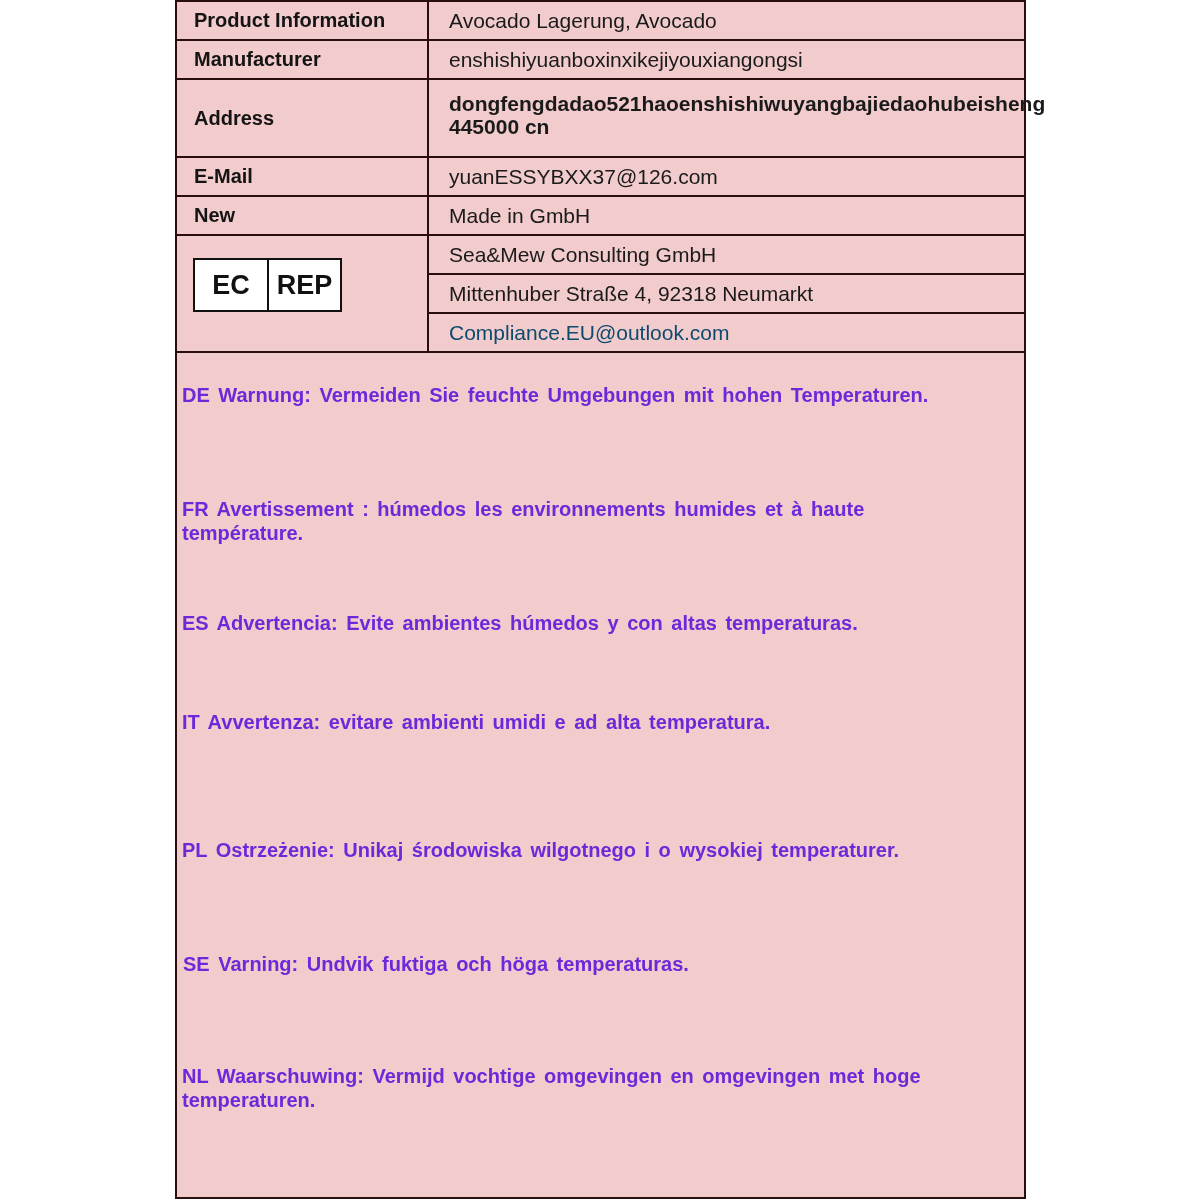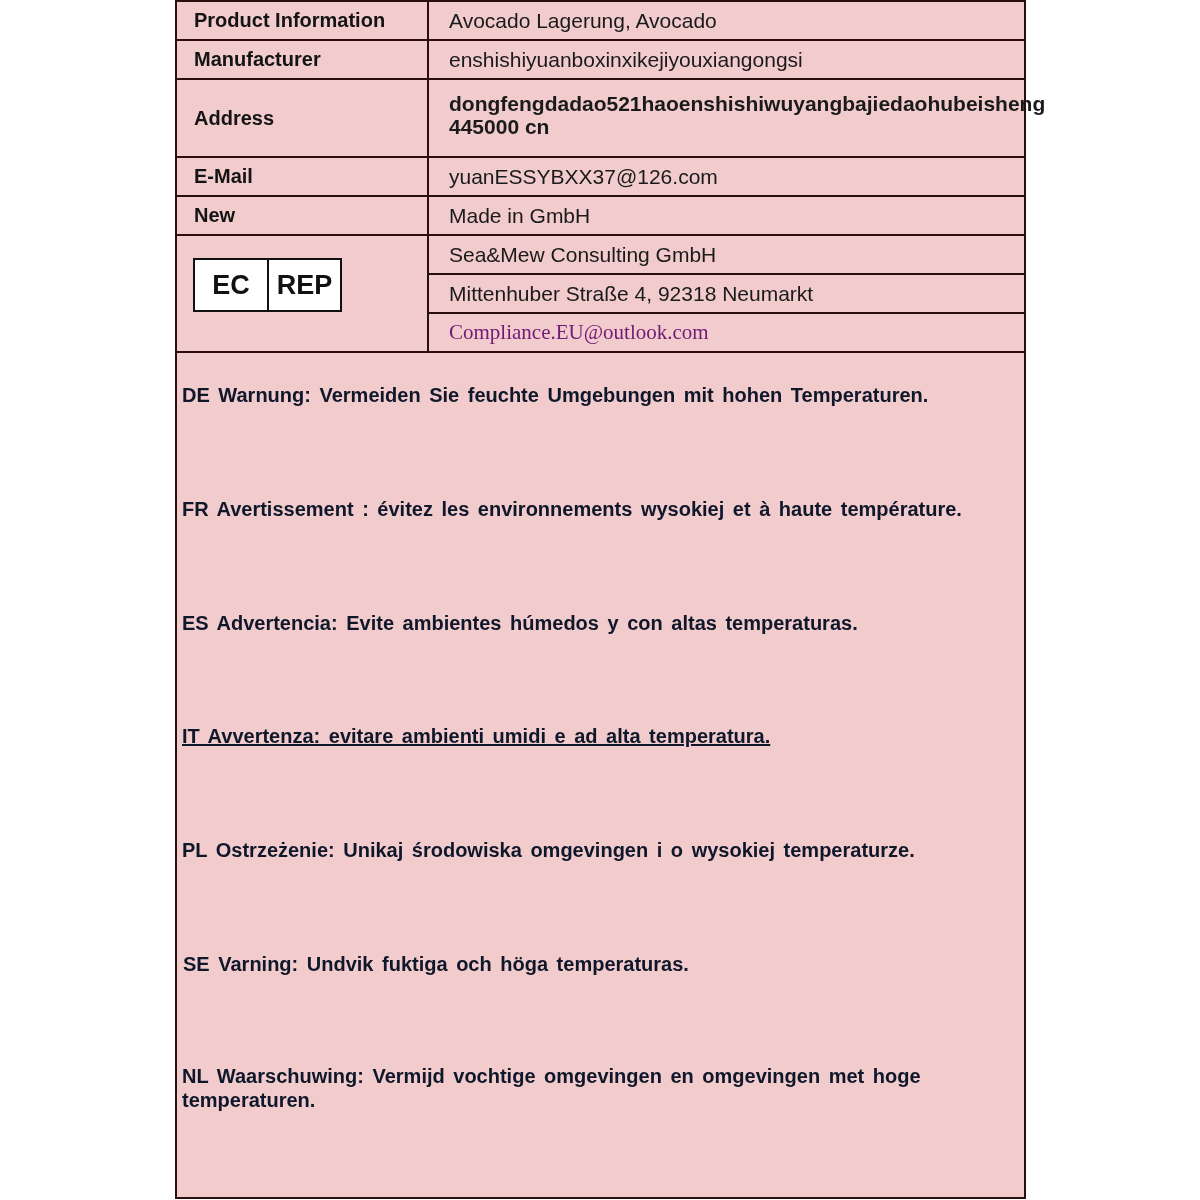--- a/index.html
+++ b/index.html
@@ -8,35 +8,35 @@
     position: absolute; left: 175px; top: 0; width: 851px; height: 1199px;
     background: #f2cbcc; border: 2px solid #2a0e0e; box-sizing: border-box;
   }
   table.info { border-collapse: collapse; width: 100%; table-layout: fixed; }
   table.info td { border: 2px solid #2a0e0e; padding: 0; vertical-align: middle; background: #f2cbcc; }
   table.info tr:first-child td { border-top: none; }
   table.info td:first-child { border-left: none; width: 233px; padding-left: 28px; }
   table.info td:last-child { border-right: none; }
   .lbl { font-weight: bold; font-size: 20px; color: #141414; padding-left: 17px !important; }
   .val { font-size: 21px; color: #1a1a1a; padding-left: 20px !important; }
-  .link { color: #701a75; font-family: Liberation Serif, serif; }
+  .link { color: #0c4a6e; }
   .h38 { height: 37px; }
   .h76 { height: 76px; }
   .addr { line-height: 23px; font-weight: bold; }
   .ecrep-cell { position: relative; }
   .ecrep {
     position: absolute; left: 16px; top: 22px; width: 149px; height: 54px;
     background: #ffffff; border: 2px solid #111; box-sizing: border-box; display: flex;
   }
   .ecrep span { display: flex; align-items: center; justify-content: center; font-weight: bold; font-size: 27px; color: #111; }
   .ecrep .ec { width: 72px; border-right: 2px solid #111; }
   .ecrep .rep { flex: 1; border-radius: 8px; }
   .warnings { position: relative; }
   .warn {
-    position: absolute; left: 5px; font-weight: bold; font-size: 20px; color: #0f172a;
+    position: absolute; left: 5px; font-weight: bold; font-size: 20px; color: #6d28d9;
     word-spacing: 3px; line-height: 24px; width: 780px;
   }
 </style>
 </head>
 <body>
 
 <div class="sheet">
   <table class="info">
     <tbody>
         <tr class="h38">
@@ -74,20 +74,20 @@
       <td class="val h38">Mittenhuber Straße 4, 92318 Neumarkt</td>
     </tr>
     <tr>
       <td class="val h38"><span class="link">Compliance.EU@outlook.com</span></td>
     </tr>
   </tbody>
     </table>
 
   <div class="warnings">
     <div class="warn" style="top:30px;">DE Warnung: Vermeiden Sie feuchte Umgebungen mit hohen Temperaturen.</div>
-    <div class="warn" style="top:144px;">FR Avertissement : évitez les environnements wysokiej et à haute température.</div>
+    <div class="warn" style="top:144px;">FR Avertissement : húmedos les environnements humides et à haute température.</div>
     <div class="warn" style="top:258px;">ES Advertencia: Evite ambientes húmedos y con altas temperaturas.</div>
-    <div class="warn" style="top:371px;text-decoration:underline;">IT Avvertenza: evitare ambienti umidi e ad alta temperatura.</div>
-    <div class="warn" style="top:485px;">PL Ostrzeżenie: Unikaj środowiska omgevingen i o wysokiej temperaturze.</div>
+    <div class="warn" style="top:357px;">IT Avvertenza: evitare ambienti umidi e ad alta temperatura.</div>
+    <div class="warn" style="top:485px;">PL Ostrzeżenie: Unikaj środowiska wilgotnego i o wysokiej temperaturer.</div>
     <div class="warn" style="top:599px;left:6px;">SE Varning: Undvik fuktiga och höga temperaturas.</div>
     <div class="warn" style="top:711px;width:760px;">NL Waarschuwing: Vermijd vochtige omgevingen en omgevingen met hoge temperaturen.</div>
   </div>
 </div>
 
 </body></html>

